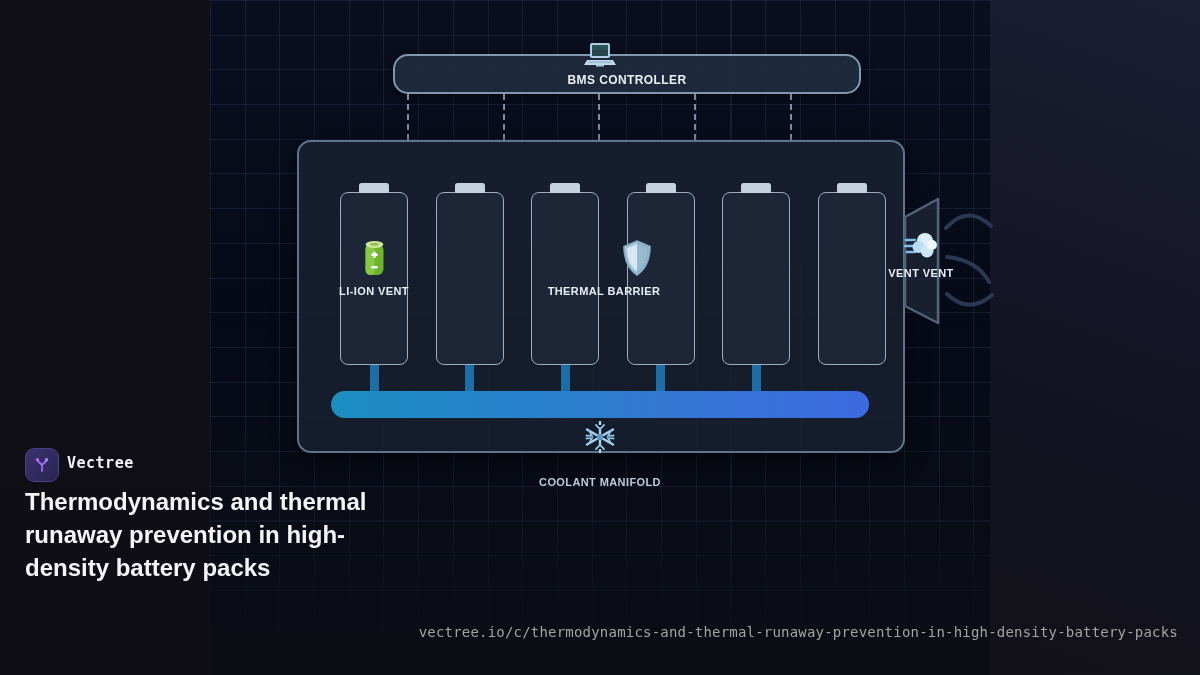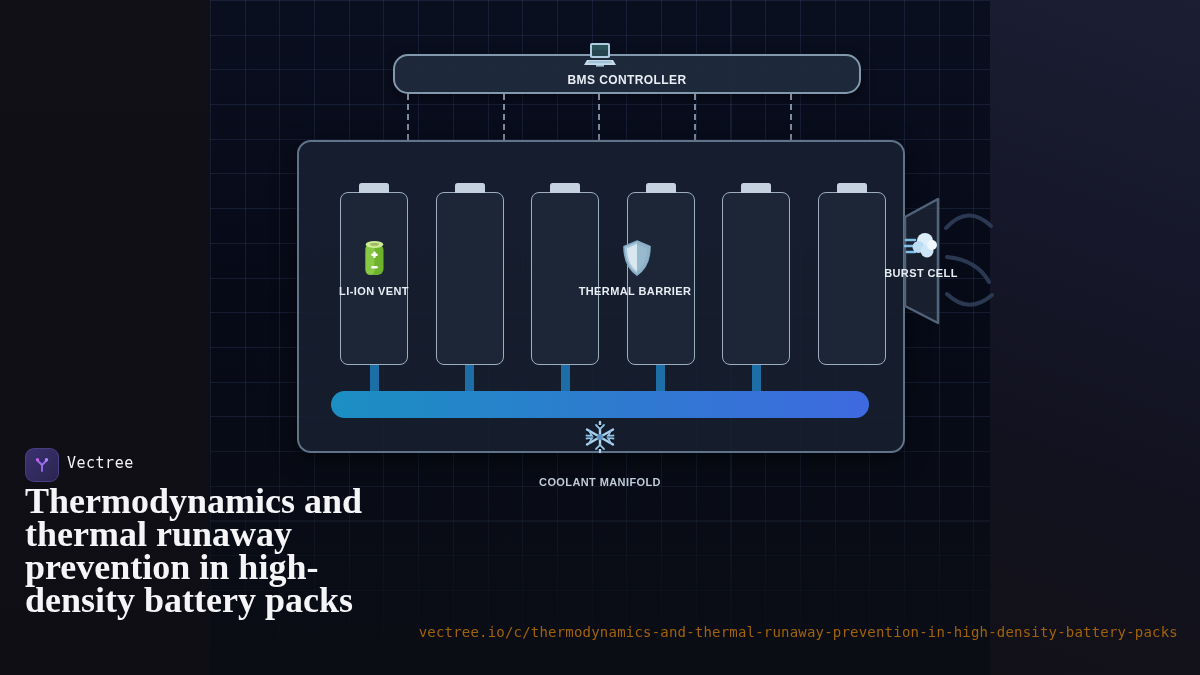--- a/index.html
+++ b/index.html
@@ -45,24 +45,24 @@
   .small-label{color:#e9eef5;font-size:11px;font-weight:bold;letter-spacing:0.4px;text-align:center;}
   .muted-label{color:#bfcad8;}
 
   .vent-wrap{left:901px;top:196px;width:100px;height:175px;}
 
   
   .logo-badge{left:25px;top:448px;width:32px;height:32px;border-radius:9px;
     background:linear-gradient(135deg,#3a3270,#2a2450);border:1px solid rgba(120,100,200,0.35);
     display:flex;align-items:center;justify-content:center;}
   .brand-name{left:67px;top:454px;color:#f2f3f6;font-family:"DejaVu Sans Mono",monospace;
-    font-size:15px;font-weight:normal;letter-spacing:0.5px;}
+    font-size:15px;font-weight:bold;letter-spacing:0.5px;}
   .big-title{left:25px;top:485px;width:392px;color:#f5f5f8;
-    font-family:Liberation Serif, serif;font-size:36px;line-height:33px;font-weight:bold;}
-  .url-line{right:22px;top:624px;color:#a16207;font-family:"DejaVu Sans Mono",monospace;
+    font-family:Liberation Sans, sans-serif;font-size:24px;line-height:33px;font-weight:bold;}
+  .url-line{right:22px;top:624px;color:#a3a3a3;font-family:"DejaVu Sans Mono",monospace;
     font-size:14px;letter-spacing:0.2px;}
 </style>
 </head>
 <body>
 
 <div class="stage">
 
   <div class="abs strip-left"></div>
   <div class="abs grid-panel"></div>
   <div class="abs strip-right"></div>
@@ -127,42 +127,42 @@
     <rect x="8.2" y="27" width="6.6" height="2.6" rx="1.3" fill="#fff"></rect>
   </svg>
   <div class="abs small-label" style="left:304px;top:285px;width:140px">LI-ION VENT</div>
 
   <svg class="abs" style="left:621px;top:239px" width="32" height="39" viewBox="0 0 32 39">
     <path d="M16 2 L29 7.5 C29 19 25.5 29.5 16 36 C6.5 29.5 3 19 3 7.5 Z" fill="#a9c6d8" stroke="#7fa9c2" stroke-width="1.6"></path>
     <path d="M16 2 L29 7.5 C29 19 25.5 29.5 16 36 Z" fill="#8fb2c8"></path>
     <path d="M16 5 L26 9.5 C26 18.5 23 27 16 32.5 Z" fill="#9cc0d4" opacity="0.6"></path>
     <path d="M16 5 L6 9.5 C6 18.5 9 27 16 32.5 Z" fill="#d9e8f0"></path>
   </svg>
-  <div class="abs small-label" style="left:555px;top:285px;width:160px">THERMAL BARRIER</div>
+  <div class="abs small-label" style="left:524px;top:285px;width:160px">THERMAL BARRIER</div>
 
   <svg class="abs vent-wrap" viewBox="0 0 100 175">
     <path d="M4 21 L37 3 L37 127 L4 110 Z" fill="rgba(36,47,64,0.6)" stroke="#52637a" stroke-width="2.5" stroke-linejoin="round"></path>
     <g stroke="#2c3b55" stroke-width="4" fill="none" stroke-linecap="round" opacity="0.95">
       <path d="M45 32 Q 67 8 90 30"></path>
       <path d="M46 61 Q 76 64 88 86"></path>
       <path d="M46 98 Q 68 119 91 99"></path>
     </g>
   </svg>
   <svg class="abs" style="left:904px;top:231px" width="34" height="30" viewBox="0 0 34 30">
     <g stroke="#7fc0ea" stroke-width="2.6" stroke-linecap="round">
       <line x1="2" y1="9" x2="11" y2="9"></line>
       <line x1="1" y1="15" x2="10" y2="15"></line>
       <line x1="3" y1="21" x2="11" y2="21"></line>
     </g>
     <circle cx="21" cy="10" r="8" fill="#ddeefb"></circle>
     <circle cx="14.5" cy="16" r="6" fill="#bcdcf3"></circle>
     <circle cx="23" cy="20" r="6.5" fill="#cde6f8"></circle>
     <circle cx="28" cy="14" r="5" fill="#eef7fd"></circle>
   </svg>
-  <div class="abs small-label" style="left:861px;top:267px;width:120px">BURST CELL</div>
+  <div class="abs small-label" style="left:861px;top:267px;width:120px">VENT VENT</div>
 
   <svg class="abs" style="left:583px;top:420px" width="34" height="34" viewBox="0 0 34 34">
     <g stroke="#a8d2ee" stroke-width="2.4" stroke-linecap="round">
       <line x1="17" y1="2" x2="17" y2="32"></line>
       <line x1="4" y1="9.5" x2="30" y2="24.5"></line>
       <line x1="30" y1="9.5" x2="4" y2="24.5"></line>
     </g>
     <g stroke="#8fc2e4" stroke-width="1.8" stroke-linecap="round">
       <path d="M13 5 L17 9 L21 5"></path>
       <path d="M13 29 L17 25 L21 29"></path>

